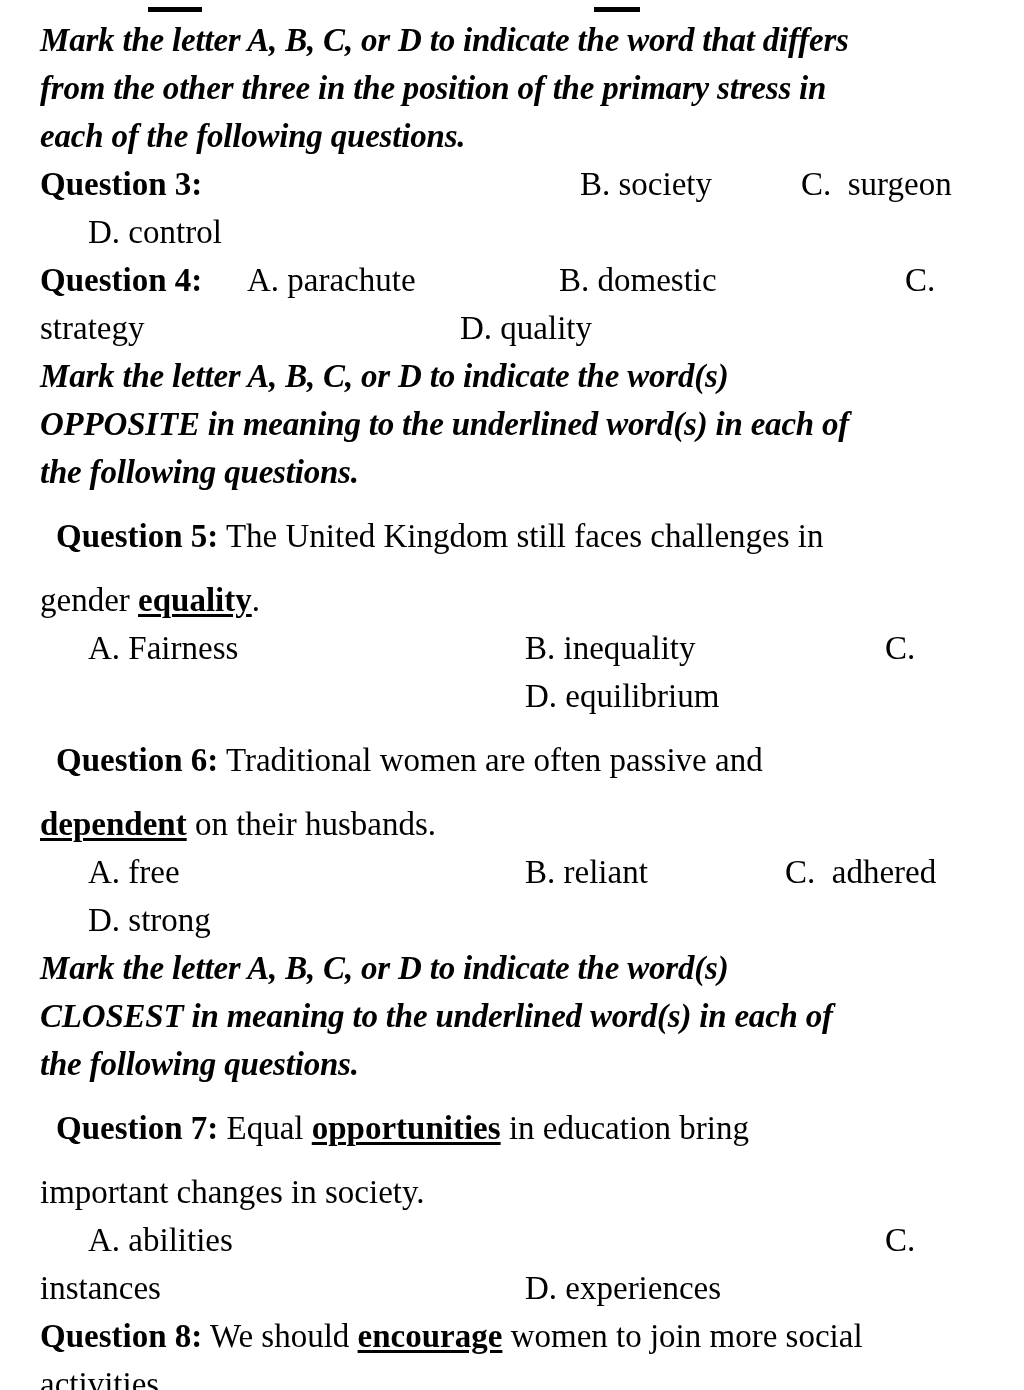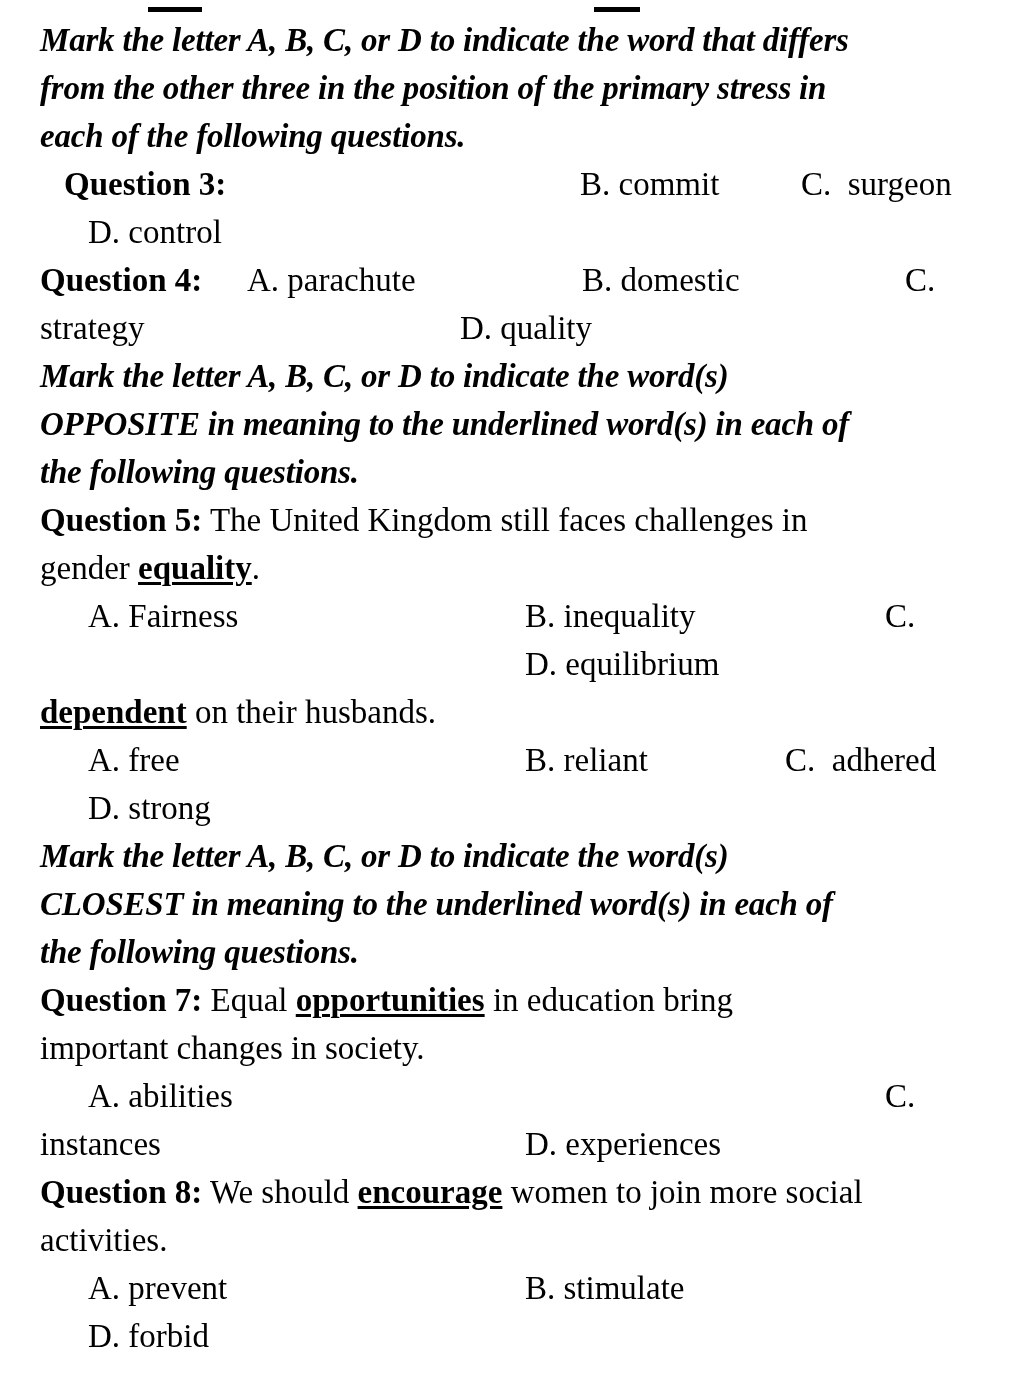--- a/index.html
+++ b/index.html
@@ -55,21 +55,21 @@
     transform-origin: left center;
   }
   .instr.justify-all {
     text-align: justify;
   }
 
   
   .qstem {
     font-size: 33px;
     line-height: 48px;
-    margin: 0;
+    margin: 16px;
     text-align: justify;
     text-align-last: left;
   }
   .qstem.j { text-align: justify; }
   .qlabel {
     font-weight: bold;
   }
   .uw {
     font-weight: bold;
     text-decoration: underline;
@@ -108,32 +108,32 @@
   <div class="topfrag f1"></div>
   <div class="topfrag f2"></div>
 
   <div class="body-wrap">
 
     <div class="instr justify-all">Mark the letter A, B, C, or D to indicate the word that differs</div>
     <div class="instr justify-all">from the other three in the position of the primary stress in</div>
     <div class="instr">each of the following questions.</div>
 
     <div class="opts">
-      <span class="opt" style="left:0px;margin-left:24px;"><b>Question 3:</b></span>
-      <span class="opt" style="left:540px;">B. commit</span>
+      <span class="opt" style="left:0px;"><b>Question 3:</b></span>
+      <span class="opt" style="left:540px;">B. society</span>
       <span class="opt" style="left:745px;margin-left:16px;">C.  surgeon</span>
     </div>
     <div class="opts">
       <span class="opt colD">D. control</span>
     </div>
 
     <div class="opts">
       <span class="opt" style="left:0px;"><b>Question 4:</b></span>
       <span class="opt" style="left:207px;">A. parachute</span>
-      <span class="opt" style="left:542px;">B. domestic</span>
+      <span class="opt" style="left:519px;">B. domestic</span>
       <span class="opt" style="left:865px;">C.</span>
     </div>
     <div class="opts">
       <span class="opt" style="left:0px;">strategy</span>
       <span class="opt" style="left:420px;">D. quality</span>
     </div>
 
     <div class="instr justify-all">Mark the letter A, B, C, or D to indicate the word(s)</div>
     <div class="instr justify-all">OPPOSITE in meaning to the underlined word(s) in each of</div>
     <div class="instr">the following questions.</div>
@@ -142,20 +142,21 @@
     <div class="flow"><span>gender </span><span class="uw">equality</span><span>.</span></div>
     <div class="opts">
       <span class="opt colA">A. Fairness</span>
       <span class="opt" style="left:485px;">B. inequality</span>
       <span class="opt" style="left:845px;">C.</span>
     </div>
     <div class="opts">
       <span class="opt" style="left:485px;">D. equilibrium</span>
     </div>
 
+    <div class="qstem j"><span class="qlabel">Question 6:</span> <span>Traditional women are often passive and</span></div>
     <div class="flow"><span class="uw">dependent</span><span> on their husbands.</span></div>
     <div class="opts">
       <span class="opt colA">A. free</span>
       <span class="opt" style="left:485px;">B. reliant</span>
       <span class="opt" style="left:745px;">C.  adhered</span>
     </div>
     <div class="opts">
       <span class="opt colD">D. strong</span>
     </div>
 

